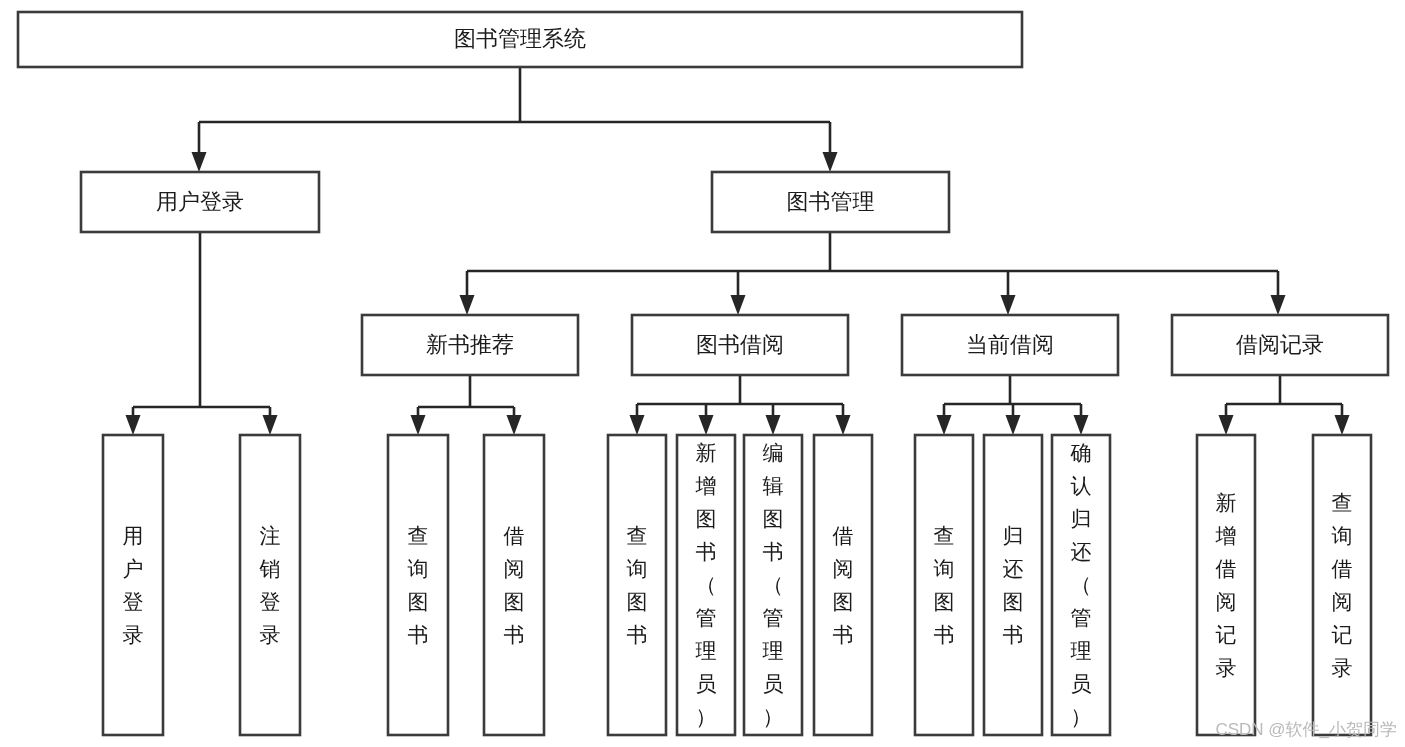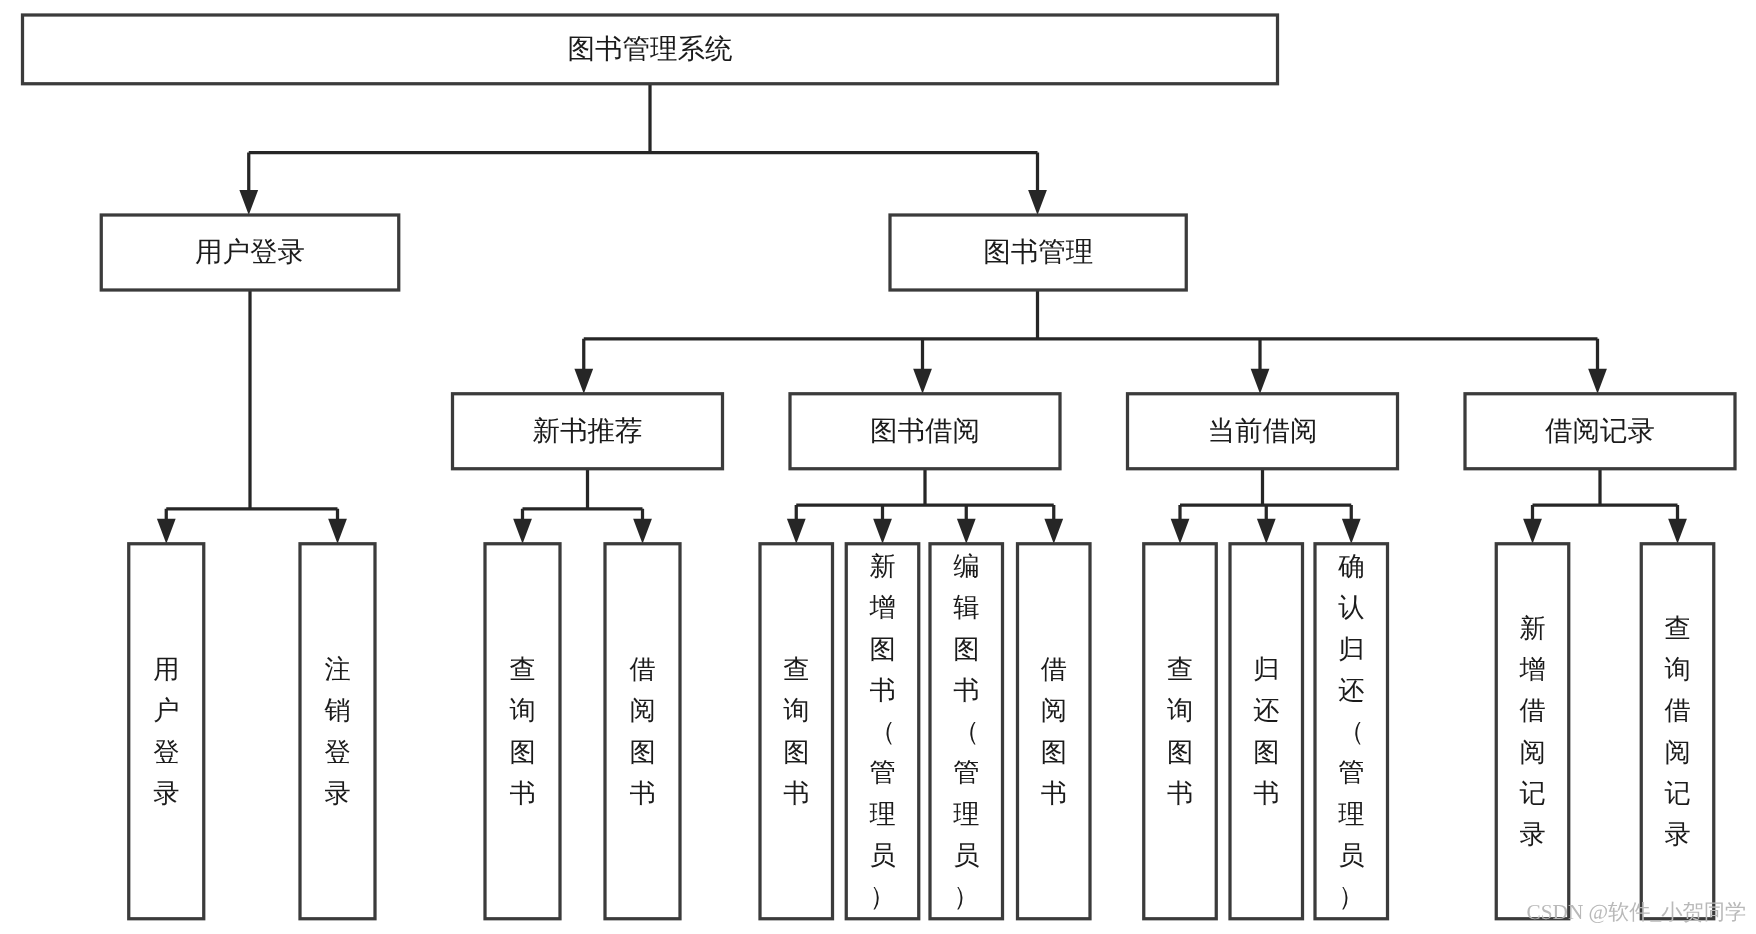--- a/index.html
+++ b/index.html
@@ -51,21 +51,21 @@
     stroke-linecap: butt;
   }
   .arrow-head {
     fill: #262626;
     stroke: none;
   }
   .watermark {
     position: absolute;
     right: 8px;
     bottom: 6px;
-    font-family: Liberation Serif, serif;
+    font-family: Liberation Sans, sans-serif;
     font-size: 17px;
     color: #b9b9b9;
     white-space: nowrap;
     user-select: none;
   }
 </style>
 </head>
 <body>
 
 <div id="diagram-root">

